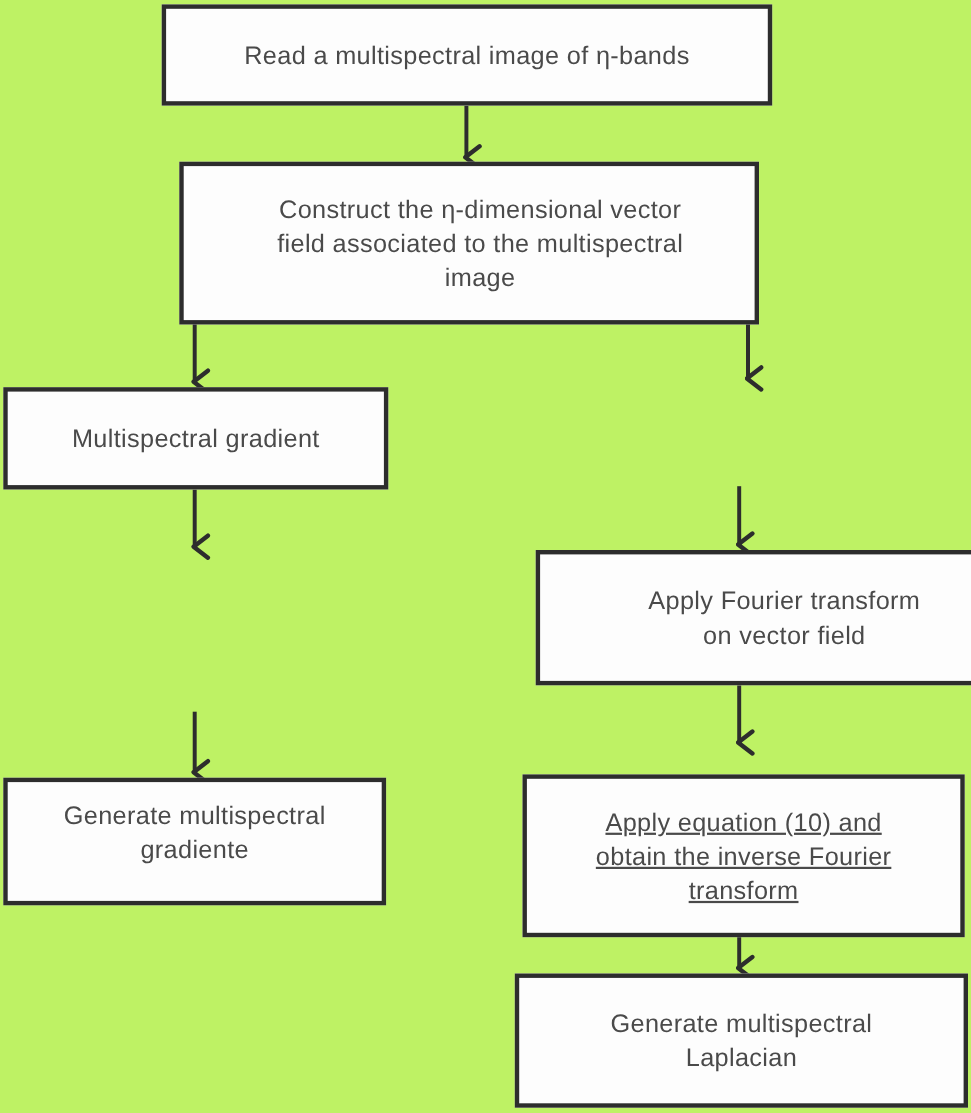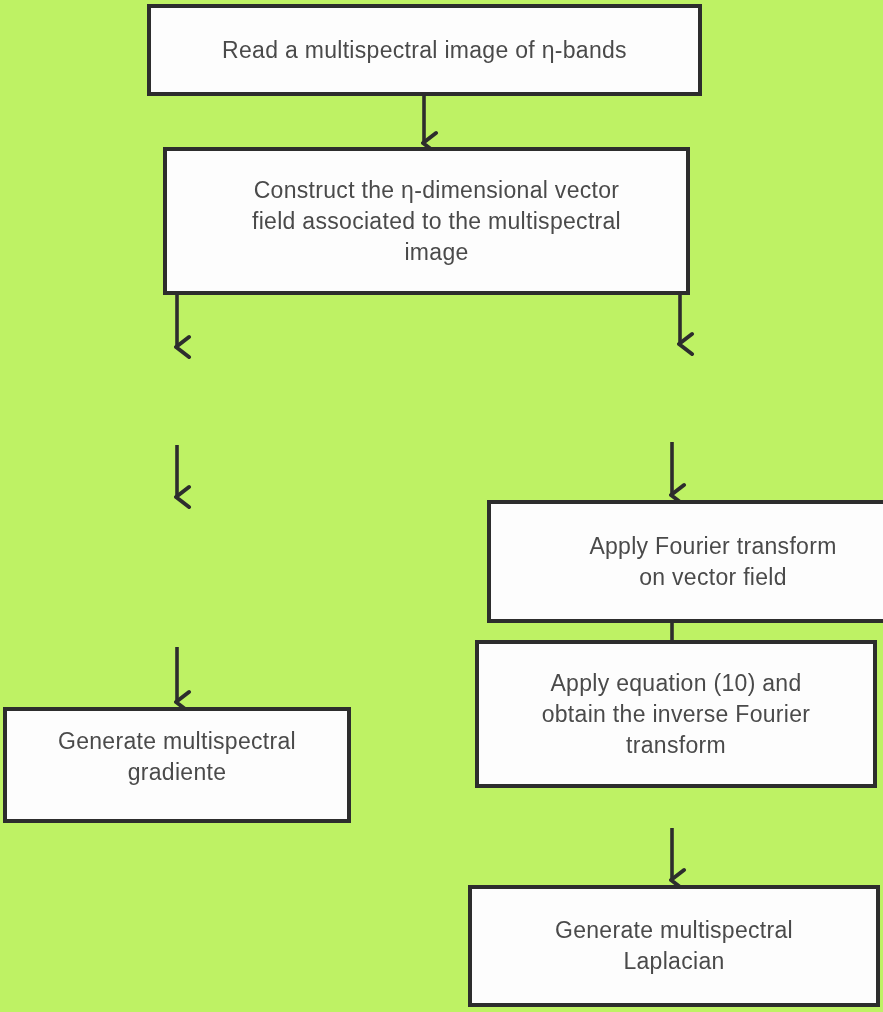--- a/index.html
+++ b/index.html
@@ -40,21 +40,21 @@
     padding: 4px 8px;
   }
   
   .n-read        { left: 147px; top: 4px;   width: 555px; height: 92px;  }
   .n-construct   { left: 163px; top: 147px; width: 527px; height: 148px; padding-left: 28px; }
   .n-gradient    { left: 3px;   top: 352px; width: 350px; height: 93px;  }
   .n-laplacian   { left: 500px; top: 349px; width: 378px; height: 93px;  }
   .n-calc        { left: 3px;   top: 502px; width: 348px; height: 145px; }
   .n-fourier     { left: 487px; top: 500px; width: 452px; height: 123px; }
   .n-gen-grad    { left: 3px;   top: 707px; width: 348px; height: 116px; padding-bottom: 20px; }
-  .n-equation    { left: 475px; top: 640px; width: 402px; height: 148px; }
+  .n-equation    { left: 475px; top: 704px; width: 402px; height: 148px; text-decoration: underline; }
   .n-gen-lap     { left: 468px; top: 885px; width: 412px; height: 122px; }
 </style>
 </head>
 <body>
 
 <div class="canvas">
 
   <svg class="arrows" viewBox="0 0 883 1012" xmlns="http://www.w3.org/2000/svg">
     <defs>
       <marker id="vhead" markerWidth="26" markerHeight="18" refX="13" refY="15" orient="auto" markerUnits="userSpaceOnUse">
@@ -72,20 +72,21 @@
       <line x1="672" y1="828" x2="672" y2="880" marker-end="url(#vhead)"></line>
     </g>
   </svg>
 
   <div class="node n-read">Read a multispectral image of η-bands</div>
 
   <div class="node n-construct">Construct the η-dimensional vector
 field associated to the multispectral
 image</div>
 
+  <div class="node n-gradient">Multispectral gradient</div>
 
 
 
   <div class="node n-fourier">Apply Fourier transform
 on vector field</div>
 
   <div class="node n-gen-grad">Generate multispectral
 gradiente</div>
 
   <div class="node n-equation">Apply equation (10) and

